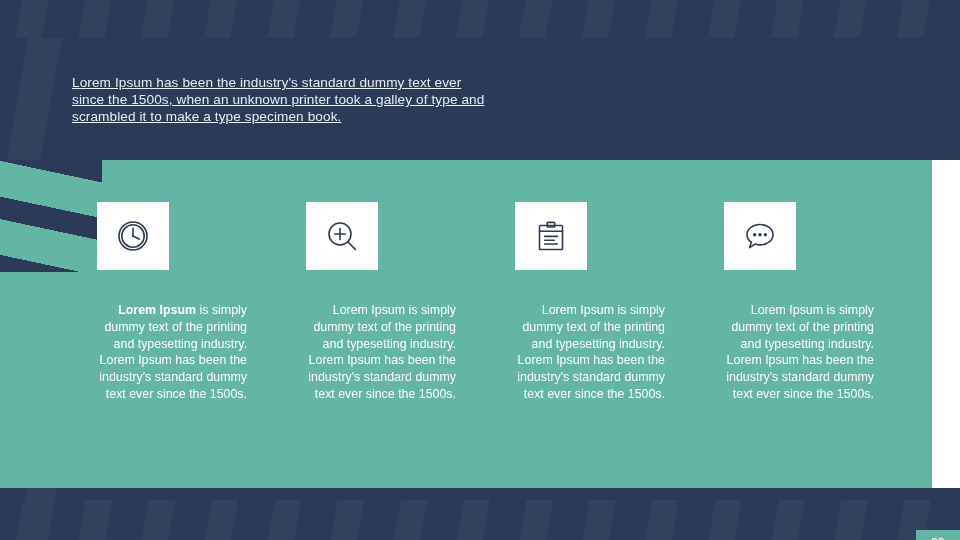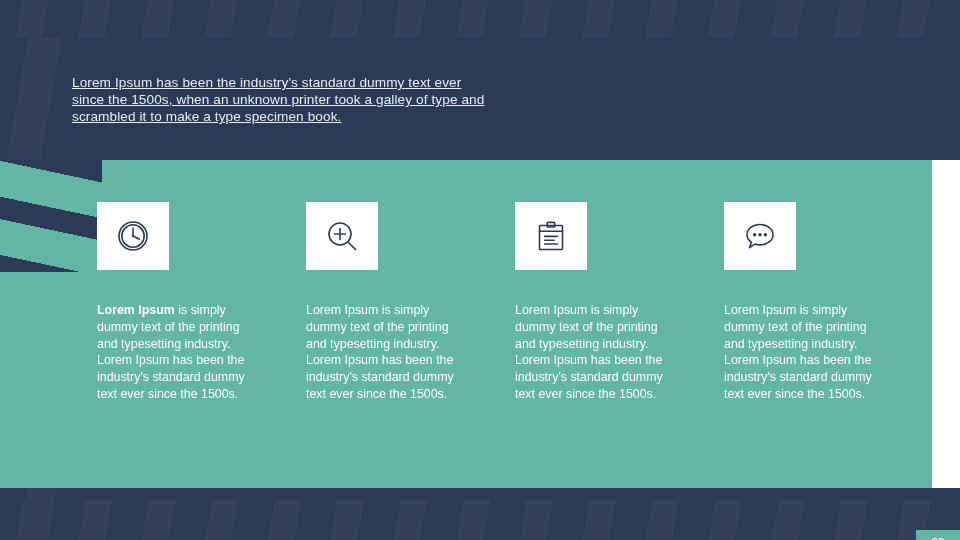--- a/index.html
+++ b/index.html
@@ -122,20 +122,21 @@
   }
   .icon-card svg {
     display: block;
   }
 
   .column-text {
     margin-top: 32px;
     color: #ffffff;
     font-size: 12.4px;
     line-height: 16.8px;
+    text-align: right;
   }
   .column-text b {
     font-weight: bold;
   }
 
   
   .bottom-band {
     position: absolute;
     left: 0;
     top: 488px;

